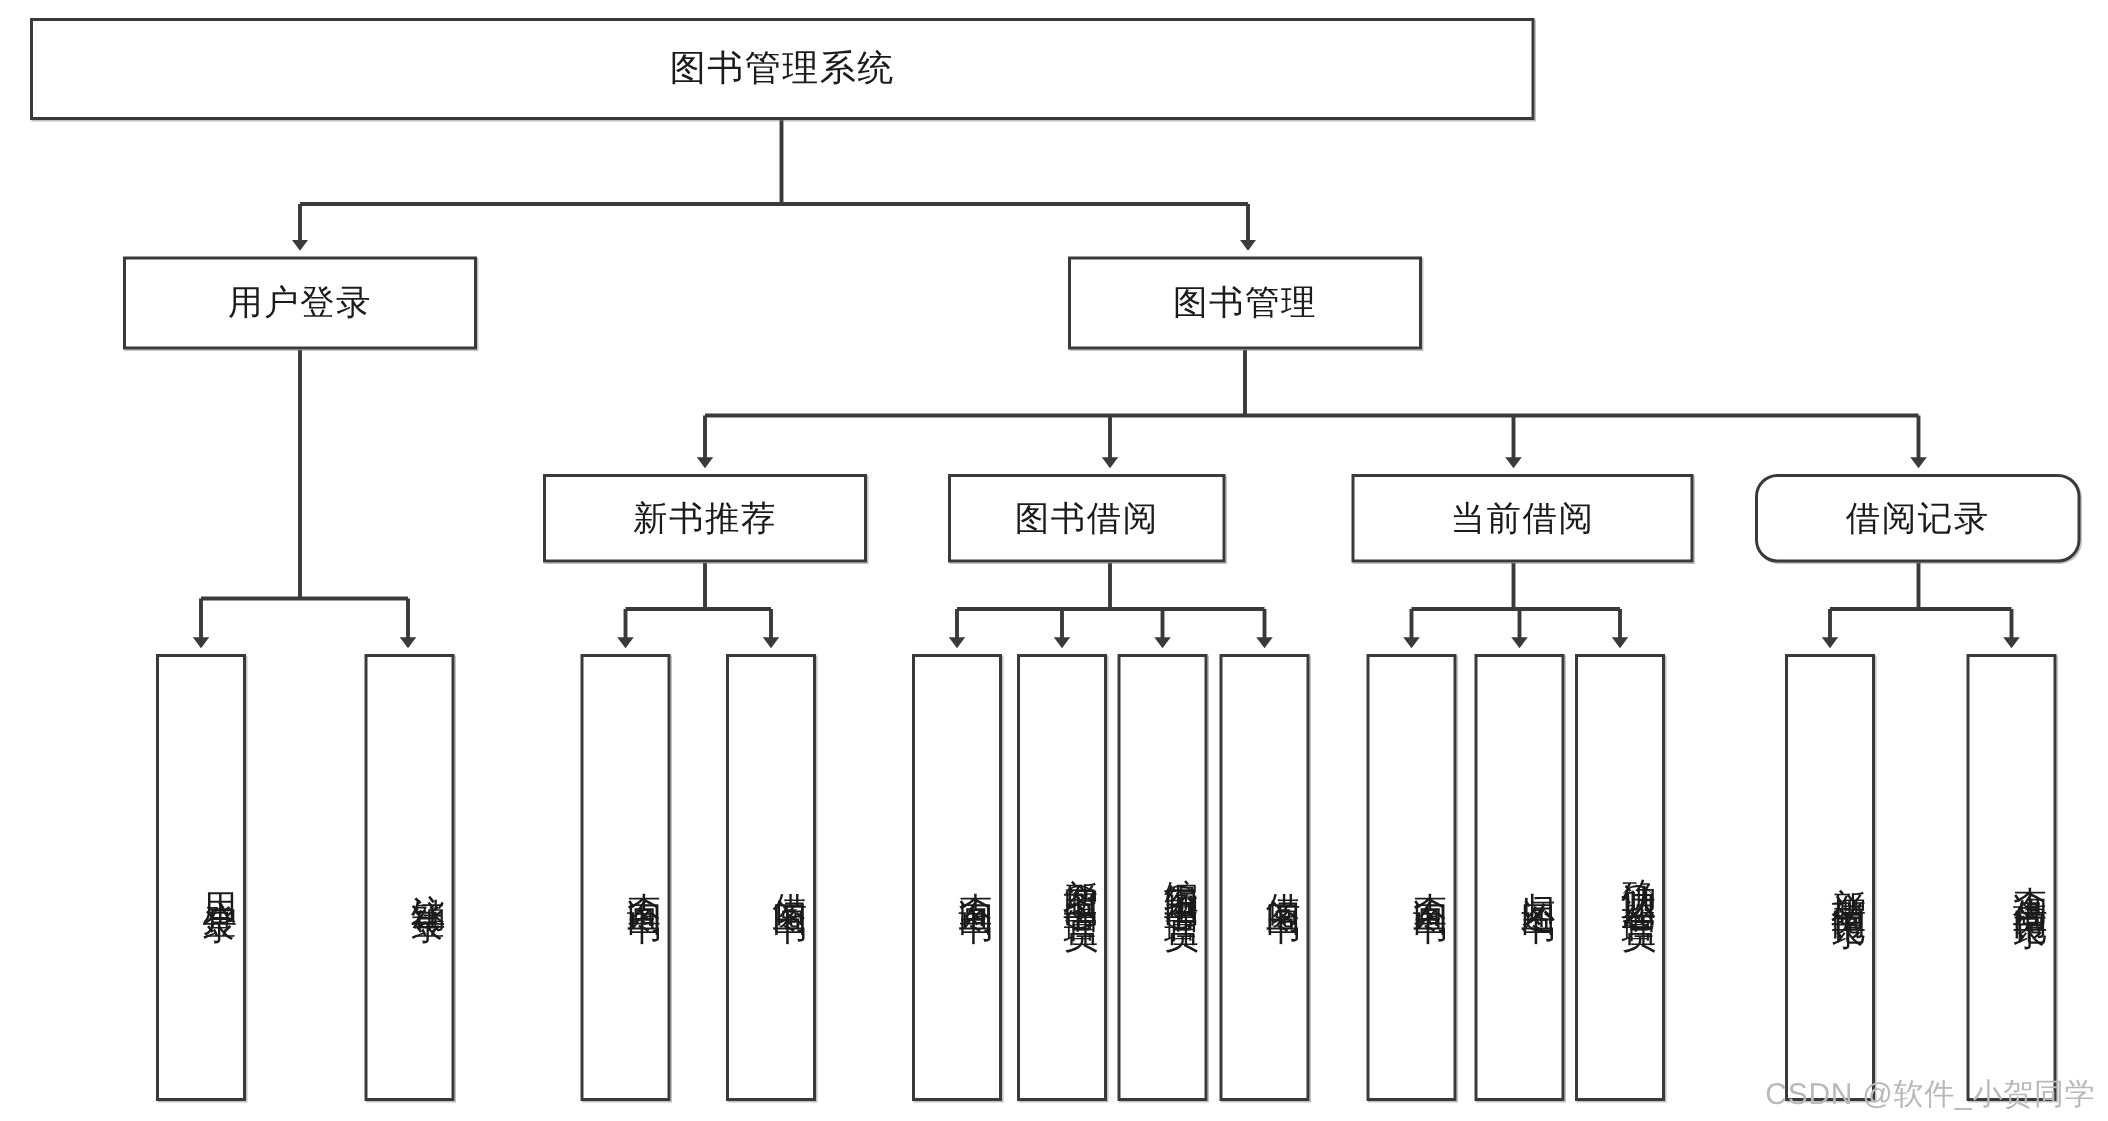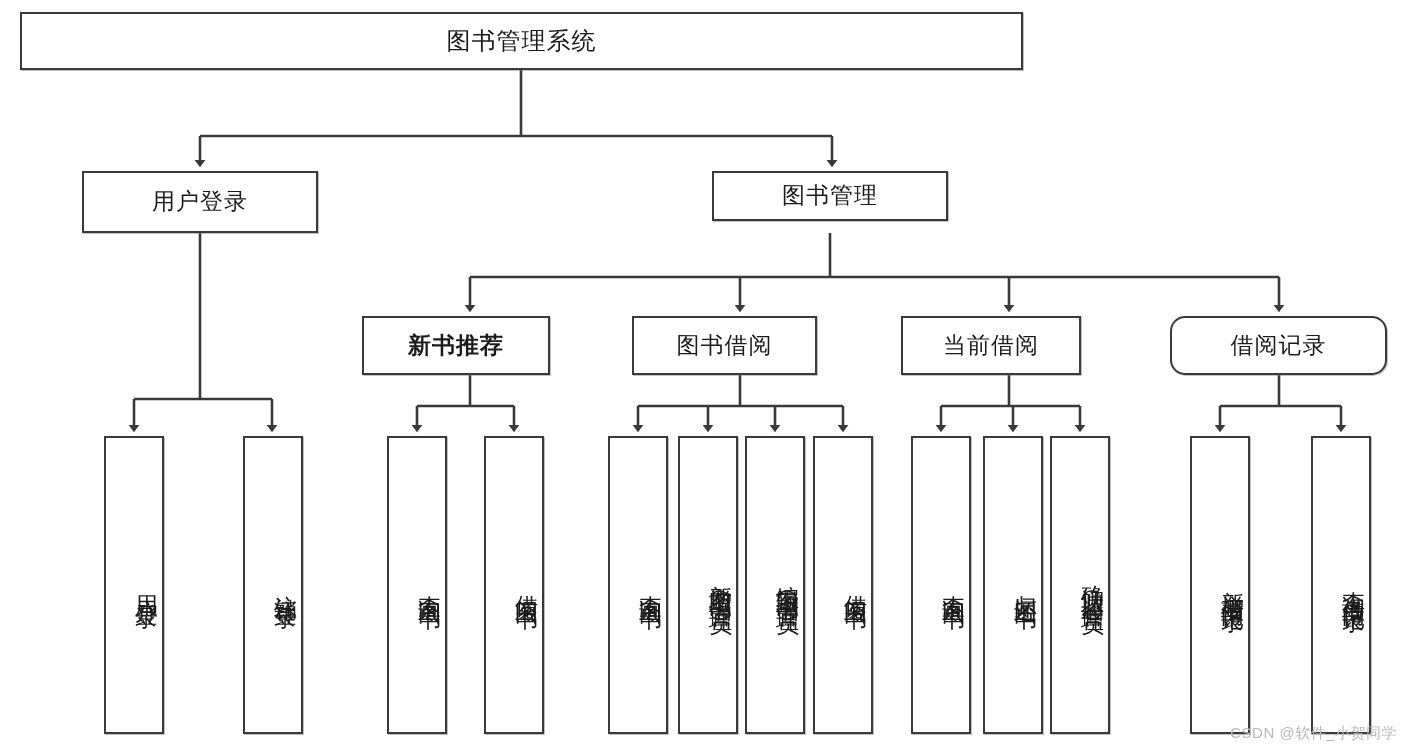--- a/index.html
+++ b/index.html
@@ -59,21 +59,21 @@
   }
   .node.vert .vtext {
     writing-mode: vertical-rl;
     text-orientation: upright;
     display: block;
   }
   .watermark {
     position: absolute;
     right: 8px;
     bottom: 4px;
-    font-size: 15px;
+    font-size: 20px;
     color: #b9b9b9;
     letter-spacing: 0.5px;
     white-space: nowrap;
   }
 </style>
 </head>
 <body>
 
 <div id="canvas">
 
@@ -120,38 +120,38 @@
       <path d="M1013,406 L1013,428" marker-end="url(#arrow)"></path>
       <path d="M1080,406 L1080,428" marker-end="url(#arrow)"></path>
 
       <path d="M1279,375 L1279,406"></path>
       <path d="M1220,406 L1341,406"></path>
       <path d="M1220,406 L1220,428" marker-end="url(#arrow)"></path>
       <path d="M1341,406 L1341,428" marker-end="url(#arrow)"></path>
     </g>
   </svg>
 
-  <div class="node horiz root" style="left: 20px; top: 12px; width: 1003px; height: 58px; justify-content: center;">
+  <div class="node horiz root" style="left: 20px; top: 12px; width: 1003px; height: 68px; justify-content: center;">
     <span>图书管理系统</span>
   </div>
 
   <div class="node horiz" style="left: 82px; top: 171px; width: 236px; height: 62px;">
     <span>用户登录</span>
   </div>
-  <div class="node horiz" style="left: 712px; top: 171px; width: 236px; height: 50px;">
+  <div class="node horiz" style="left: 712px; top: 171px; width: 236px; height: 62px;">
     <span>图书管理</span>
   </div>
 
-  <div class="node horiz" style="left: 362px; top: 316px; width: 188px; height: 59px; font-weight: bold;">
+  <div class="node horiz" style="left: 362px; top: 316px; width: 216px; height: 59px;">
     <span>新书推荐</span>
   </div>
   <div class="node horiz" style="left: 632px; top: 316px; width: 185px; height: 59px;">
     <span>图书借阅</span>
   </div>
-  <div class="node horiz" style="left: 901px; top: 316px; width: 180px; height: 59px;">
+  <div class="node horiz" style="left: 901px; top: 316px; width: 228px; height: 59px;">
     <span>当前借阅</span>
   </div>
   <div class="node horiz" style="left: 1170px; top: 316px; width: 217px; height: 59px; border-radius: 15px;">
     <span>借阅记录</span>
   </div>
 
   <div class="node vert" style="left: 104px; top: 436px; width: 60px; height: 298px;">
     <span class="vtext">用户登录</span>
   </div>
   <div class="node vert" style="left: 243px; top: 436px; width: 60px; height: 298px;">

